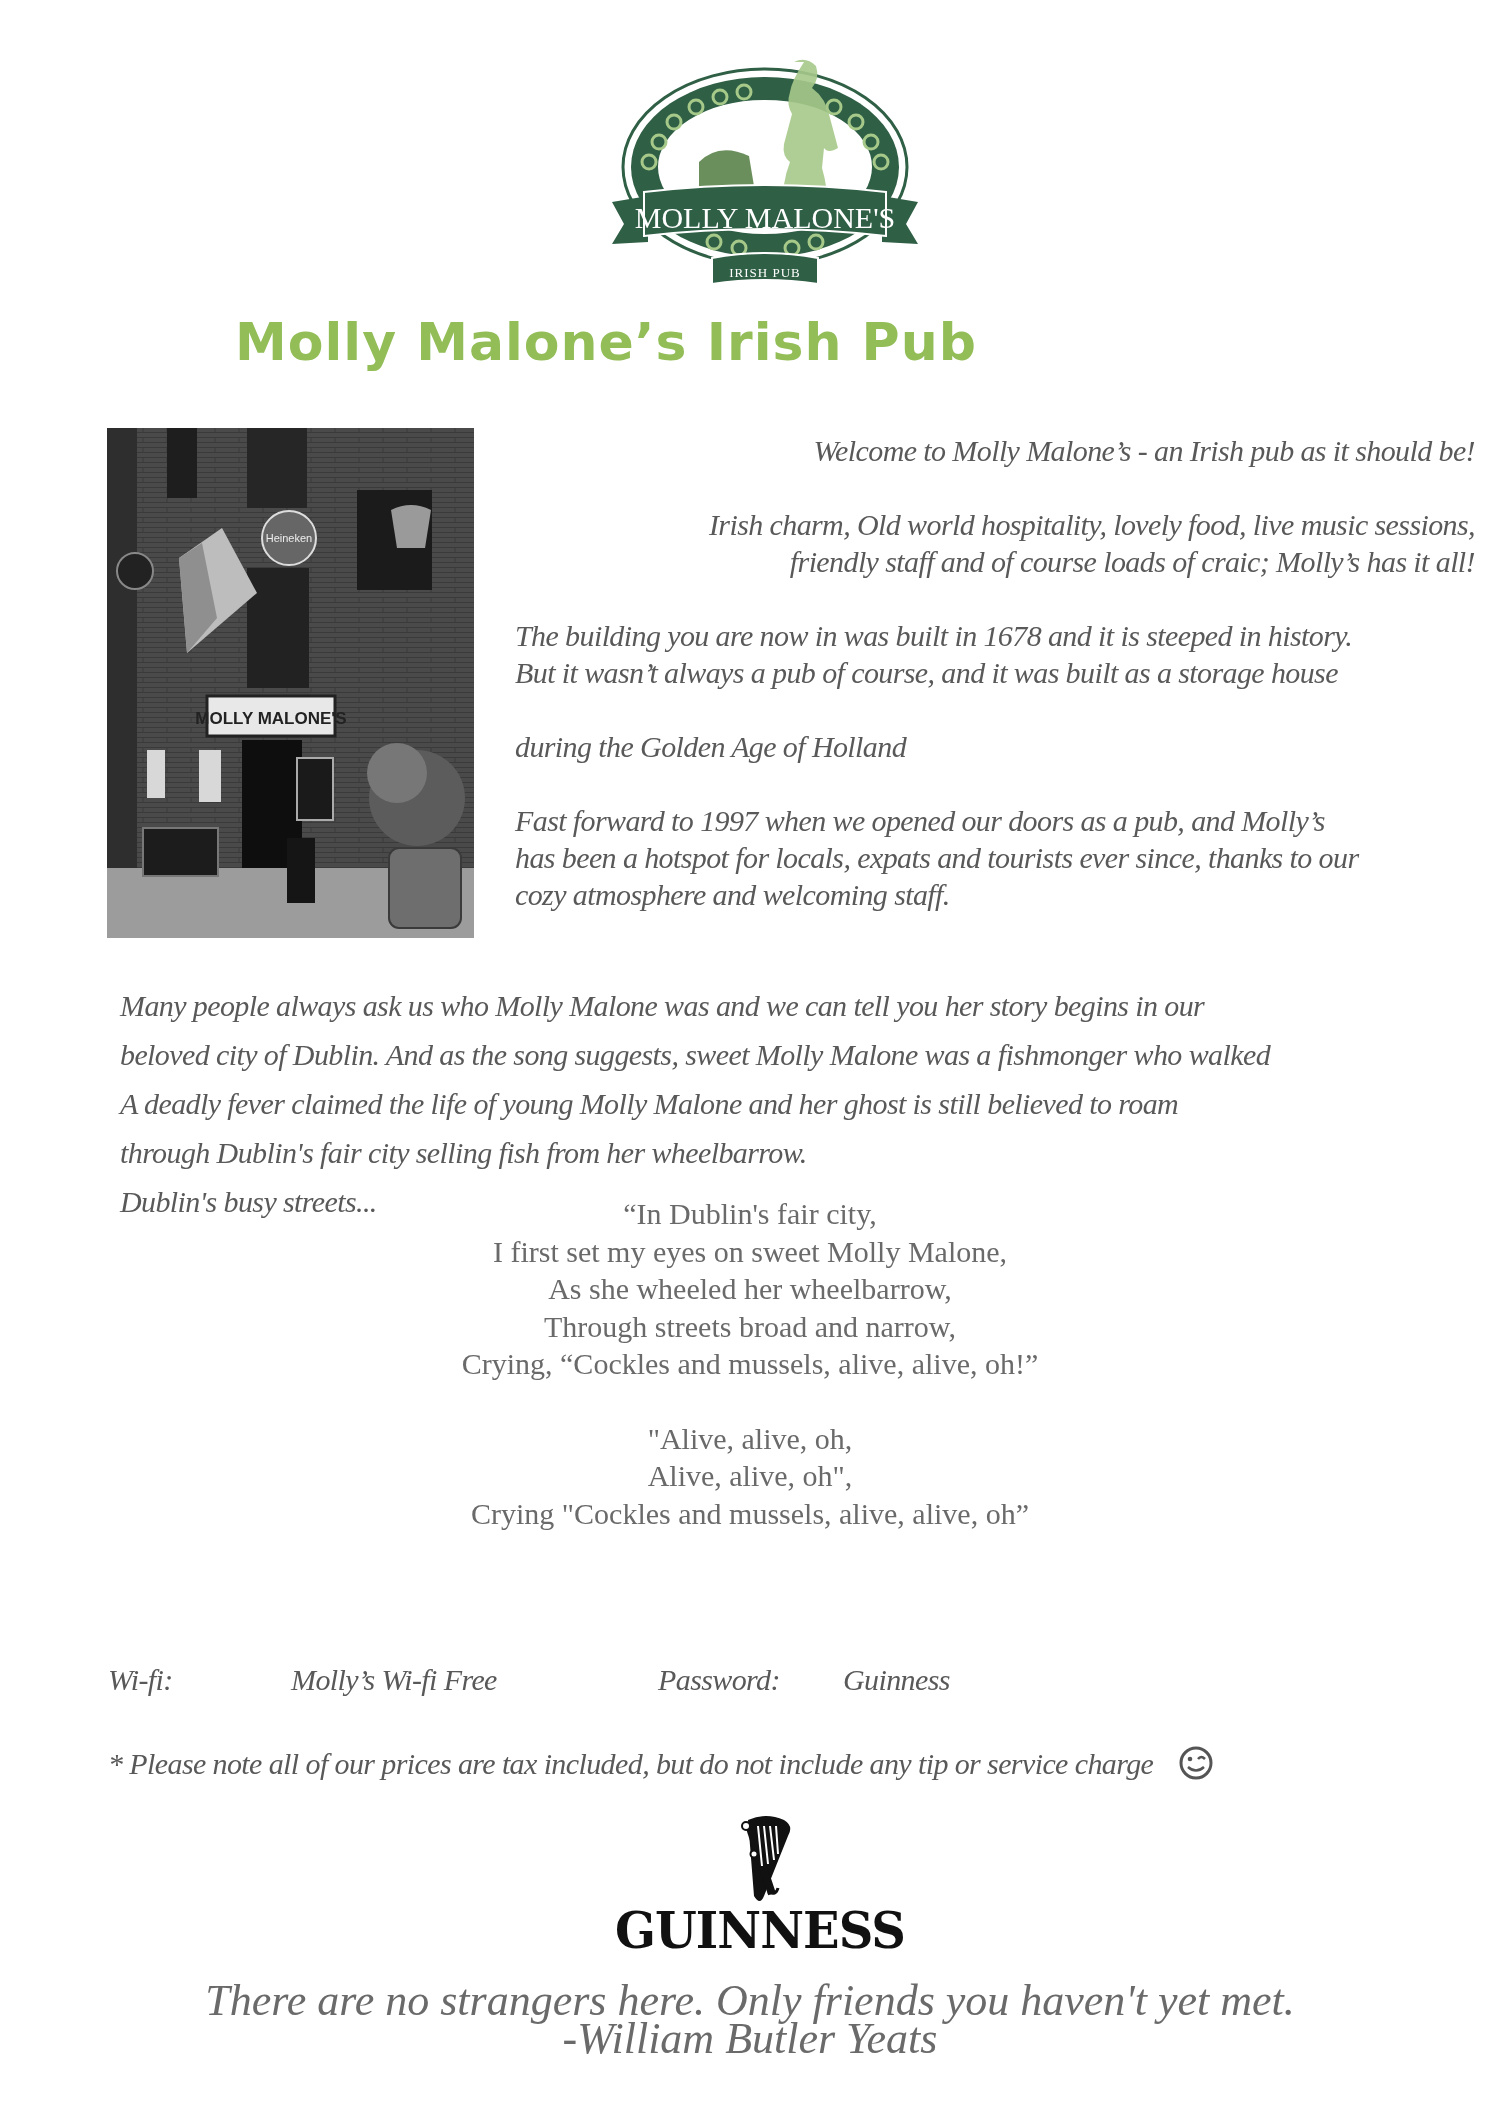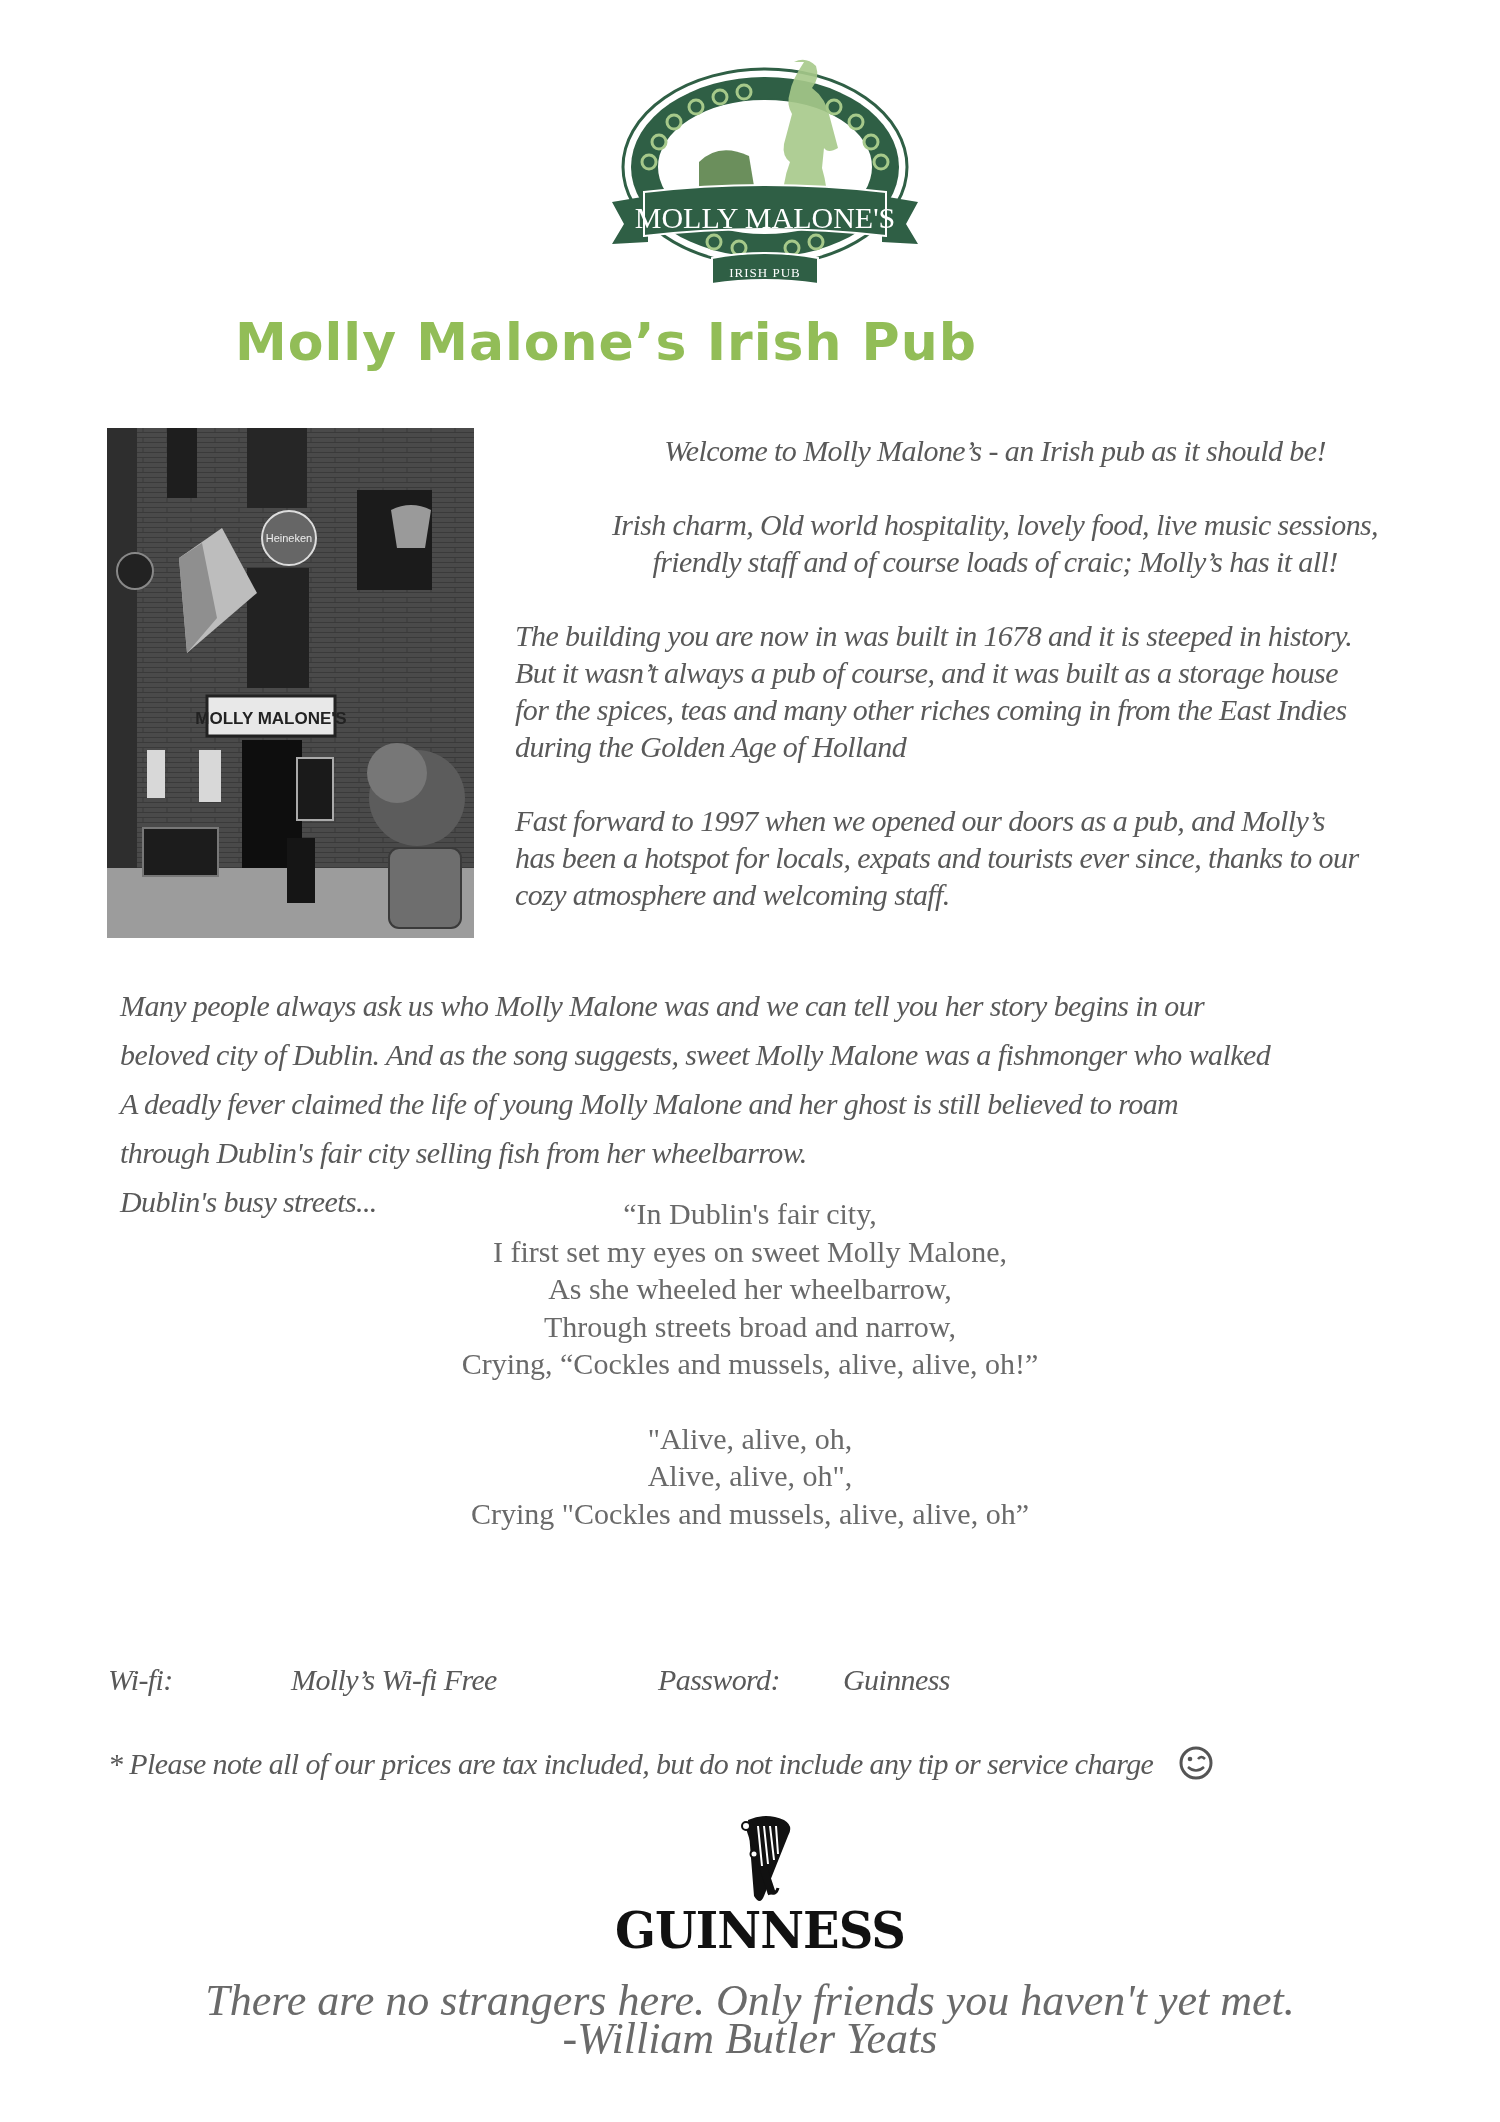--- a/index.html
+++ b/index.html
@@ -4,21 +4,21 @@
   <style>
     html, body { margin: 0; padding: 0; background: #ffffff; }
     body { width: 1500px; height: 2122px; position: relative; overflow: hidden; color: #595959; font-family: "Liberation Serif", "DejaVu Serif", serif; }
 
     .logo { position: absolute; left: 604px; top: 52px; width: 322px; height: 236px; }
     .title { position: absolute; left: 0; width: 1212px; top: 312px; text-align: center; color: #92bd57; font-family: "DejaVu Sans", sans-serif; font-weight: bold; font-size: 52px; letter-spacing: 1px; }
 
     .photo { position: absolute; left: 107px; top: 428px; width: 367px; height: 510px; background: #84cc16; overflow: hidden; }
 
     .intro { position: absolute; left: 515px; top: 432px; width: 960px; font-style: italic; font-size: 30px; line-height: 37px; letter-spacing: -0.6px; }
-    .intro .center { text-align: center; }
+    .intro .center { text-align: right; }
     .intro p { margin: 0 0 37px 0; }
 
     .story { position: absolute; left: 108px; top: 975px; width: 1330px; font-style: italic; font-size: 30px; line-height: 37px; letter-spacing: -0.6px; }
     .story p { margin: 12px; }
 
     .poem { position: absolute; left: 0; width: 1500px; top: 1195px; text-align: center; font-size: 30px; line-height: 37.5px; color: #6a6a6a; }
     .poem .stanza { margin-bottom: 37px; }
     .poem div.line { white-space: pre; }
 
     .wifi { position: absolute; top: 1663px; left: 108px; font-style: italic; font-size: 30px; letter-spacing: -0.6px; }
@@ -105,21 +105,21 @@
 
 <div class="intro">
   <p class="center">Welcome to Molly Malone’s - an Irish pub as it should be!</p>
   <p class="center">
     <span>Irish charm, Old world hospitality, lovely food, live music sessions,</span><br>
     <span>friendly staff and of course loads of craic; Molly’s has it all!</span>
   </p>
   <p>
     <span>The building you are now in was built in 1678 and it is steeped in history.</span><br>
     <span>But it wasn’t always a pub of course, and it was built as a storage house</span><br>
-    <span>for the spices, teas and many other riches coming in from the East Indies</span><br>
+    <br>
     <span>during the Golden Age of Holland</span>
   </p>
   <p>
     <span>Fast forward to 1997 when we opened our doors as a pub, and Molly’s</span><br>
     <span>has been a hotspot for locals, expats and tourists ever since, thanks to our</span><br>
     <span>cozy atmosphere and welcoming staff.</span>
   </p>
 </div>
 
 <div class="story">

